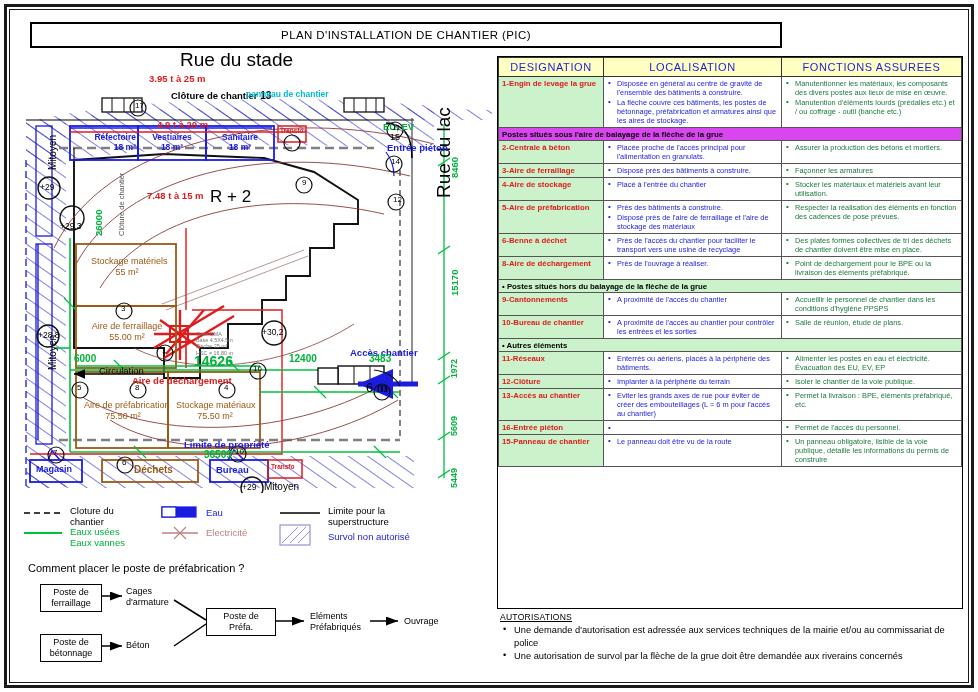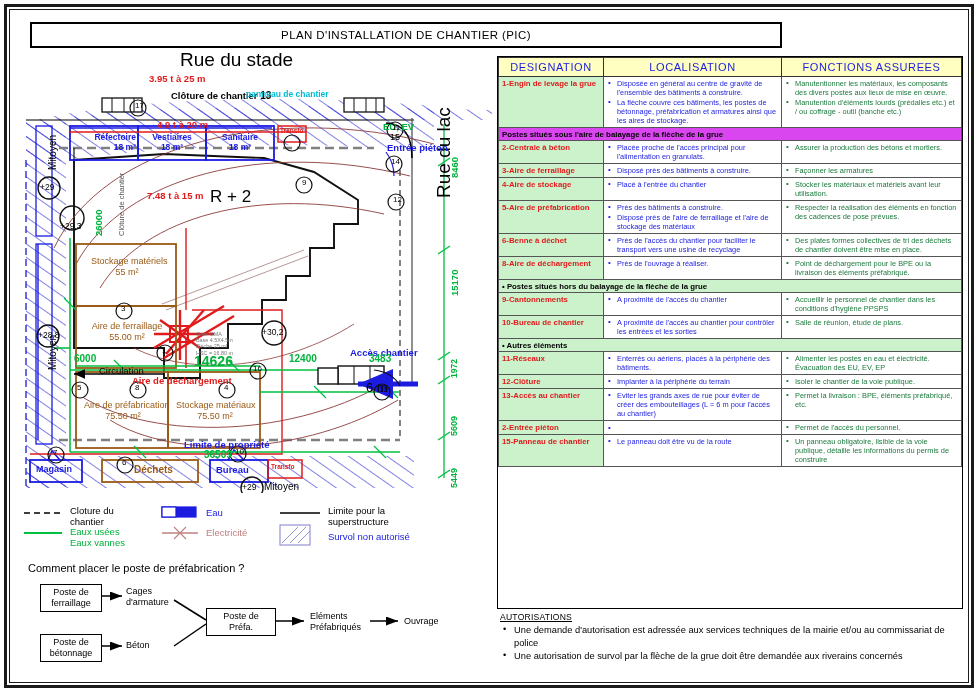--- a/index.html
+++ b/index.html
@@ -598,21 +598,21 @@
                 <li>Eviter les grands axes de rue pour éviter de créer des embouteillages (L = 6 m pour l'accès au chantier)</li>
               </ul>
             </td>
             <td class="fonc">
               <ul class="b">
                 <li>Permet la livraison : BPE, éléments préfabriqué, etc.</li>
               </ul>
             </td>
           </tr>
           <tr>
-            <td class="desig">2-Entrée piéton</td>
+            <td class="desig">16-Entrée piéton</td>
             <td class="loc">
               <ul class="b">
                 <li></li>
               </ul>
             </td>
             <td class="fonc">
               <ul class="b">
                 <li>Permet de l'accès du personnel.</li>
               </ul>
             </td>

